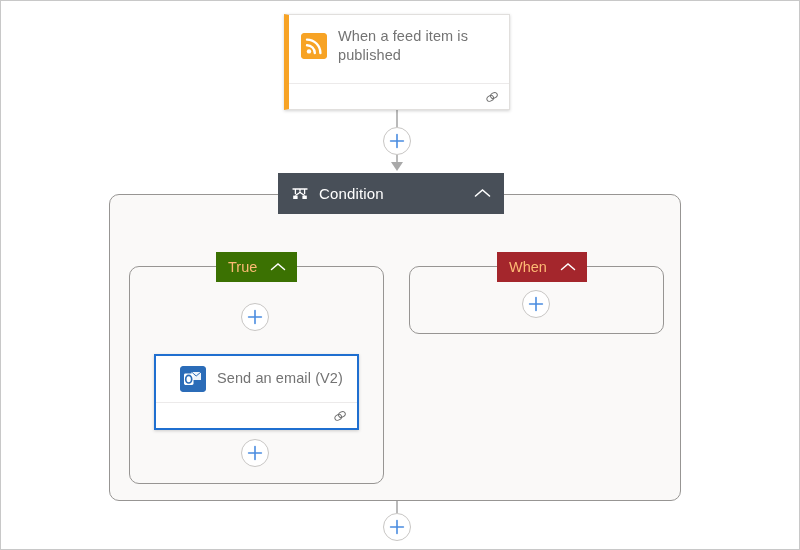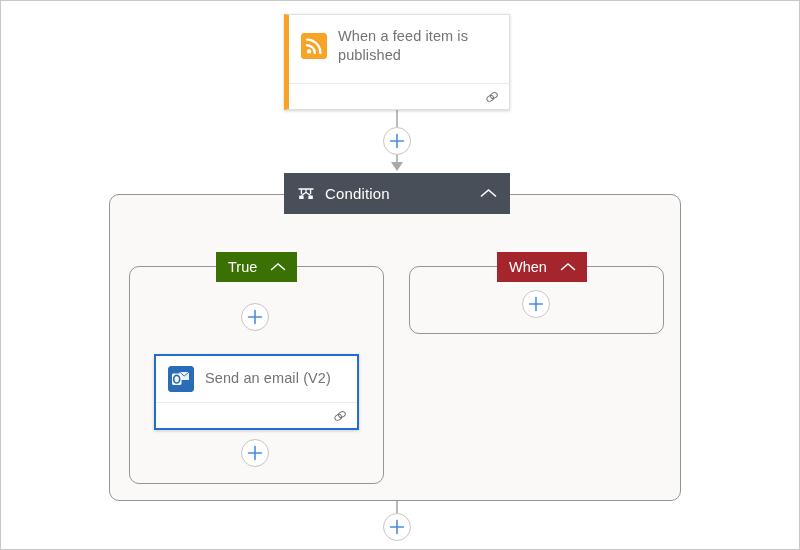--- a/index.html
+++ b/index.html
@@ -66,20 +66,21 @@
   .card-trigger {
     left: 283px; top: 13px;
     width: 226px; height: 96px;
     border: 1px solid #e1dfdd;
     border-left: 5px solid #f7a325;
   }
   .card-email {
     left: 153px; top: 353px;
     width: 205px; height: 76px;
     border: 2px solid #1f6fd0;
+    padding-left: 12px;
   }
   .card-head {
     display: flex;
     align-items: center;
     gap: 11px;
     padding: 10px 12px 8px 12px;
   }
   .card-trigger .card-head { padding-top: 12px; }
   .card-title {
     font-size: 14.5px;
@@ -104,21 +105,21 @@
     width: 26px; height: 26px;
     border-radius: 3px;
     flex: 0 0 auto;
     display: block;
   }
   .link-icon { display: block; opacity: .75; }
 
   
   .cond-header {
     position: absolute;
-    left: 283px; top: 172px;
+    left: 277px; top: 172px;
     width: 226px; height: 41px;
     background: #484f58;
     display: flex;
     align-items: center;
     padding: 0 13px;
     box-sizing: border-box;
     gap: 10px;
   }
   .cond-title {
     color: #ffffff;
@@ -129,21 +130,21 @@
 
   
   .branch-label {
     position: absolute;
     height: 30px;
     display: flex;
     align-items: center;
     gap: 13px;
     padding: 0 11px 0 12px;
     box-sizing: border-box;
-    color: #ffffff;
+    color: #fdba74;
     font-size: 14.5px;
   }
   .label-true  { left: 215px; top: 251px; background: #3b7102; }
   .label-false { left: 496px; top: 251px; background: #a4262c; }
 
   
   .plus {
     position: absolute;
     width: 28px; height: 28px;
     border-radius: 50%;

